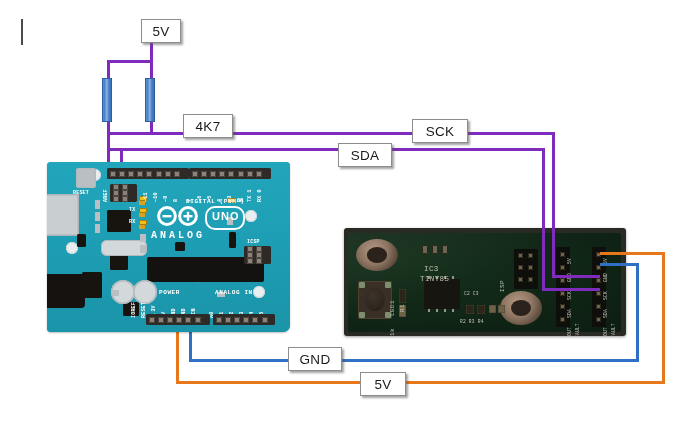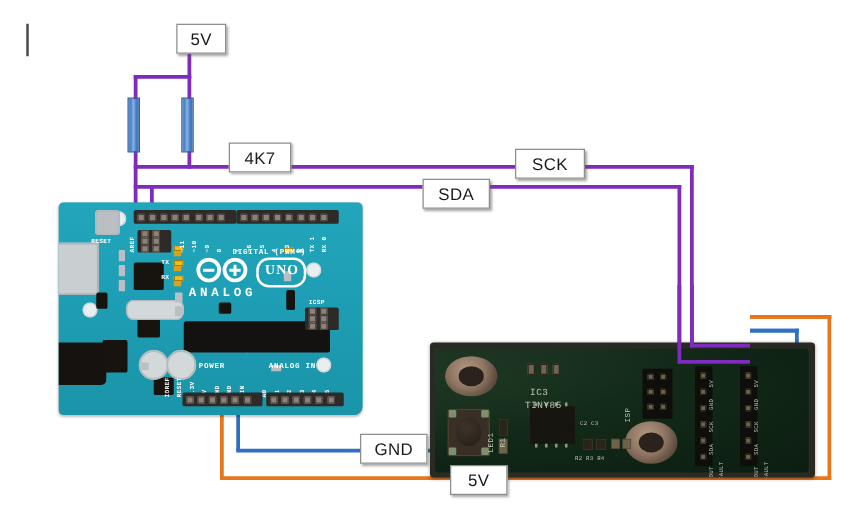--- a/index.html
+++ b/index.html
@@ -67,27 +67,26 @@
   .ard-logo{position:absolute;color:#ffffff;}
   .uno-o{position:absolute;width:36px;height:20px;border:2.5px solid #fff;border-radius:10px;}
   .ard-word{position:absolute;font-size:10px;font-weight:bold;letter-spacing:3px;color:#fff;font-family:"Liberation Mono",monospace;}
   .uno-word{position:absolute;font-size:11px;font-weight:bold;letter-spacing:1px;color:#fff;font-family:"Liberation Sans",sans-serif;}
   .silk{position:absolute;color:#ffffff;font-family:"Liberation Mono",monospace;font-size:5px;font-weight:bold;letter-spacing:.2px;white-space:nowrap;}
   .silk.rot{transform-origin:left bottom;transform:rotate(-90deg);}
   .silk.big{font-size:6px;letter-spacing:.6px;}
 
   
   .pcb{
-    position:absolute;left:344px;top:228px;width:308px;height:108px;
+    position:absolute;left:344px;top:228px;width:282px;height:108px;
     background:#2a2a24;
     border-radius:3px;
     z-index:10;
     box-shadow:0 1px 3px rgba(0,0,0,.4);
     overflow:hidden;
-    margin-top:46px;
   }
   .pcb-green{
     position:absolute;left:4px;top:5px;right:5px;bottom:4px;
     background:
       radial-gradient(ellipse at 20% 30%, #16301c 0%, #102616 55%, #0c1d11 100%);
     border-radius:3px;
   }
   .pcb-gloss{position:absolute;inset:0;background:linear-gradient(160deg,rgba(255,255,255,.05) 0%,rgba(255,255,255,0) 45%);}
   .pad-big{position:absolute;border-radius:50%;background:radial-gradient(circle at 42% 36%,#b49b86 0%,#8d7562 45%,#5d4a3c 75%,#2a2017 100%);}
   .pad-big .hole{position:absolute;left:26%;top:26%;width:48%;height:48%;border-radius:50%;background:#2b231b;}
@@ -319,21 +318,21 @@
       <div class="ard-logo" style="left:108px;top:44px;width:46px;height:20px;">
         <svg width="46" height="20" viewBox="0 0 46 20" aria-hidden="true">
           <circle cx="12" cy="10" r="8.4" fill="none" stroke="#ffffff" stroke-width="3"></circle>
           <circle cx="33" cy="10" r="8.4" fill="none" stroke="#ffffff" stroke-width="3"></circle>
           <rect x="7.5" y="9" width="9" height="2.4" fill="#ffffff"></rect>
           <rect x="28.5" y="9" width="9" height="2.4" fill="#ffffff"></rect>
           <rect x="31.8" y="5.8" width="2.4" height="9" fill="#ffffff"></rect>
         </svg>
       </div>
       <div class="uno-o" style="left:158px;top:44px;"></div>
-      <span class="uno-word" style="left:165px;top:48px;font-family:Liberation Serif, serif;">UNO</span>
+      <span class="uno-word" style="left:165px;top:48px;">UNO</span>
       <span class="ard-word" style="left:104px;top:68px;">ANALOG</span>
     </div>
   </div>
 
   <div class="pcb">
     <div class="pcb-green">
       <div class="pcb-gloss"></div>
 
       <div class="pad-big" style="left:8px;top:6px;width:42px;height:32px;">
         <div class="hole"></div>

